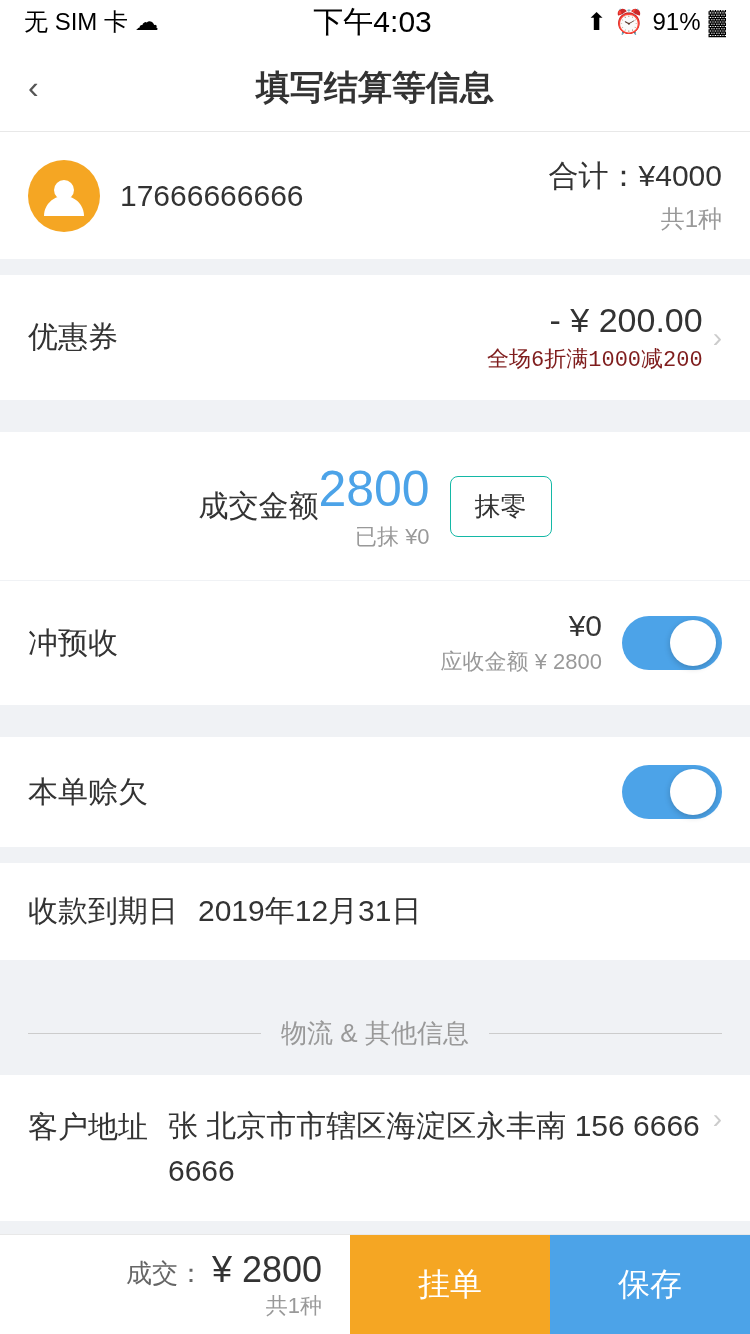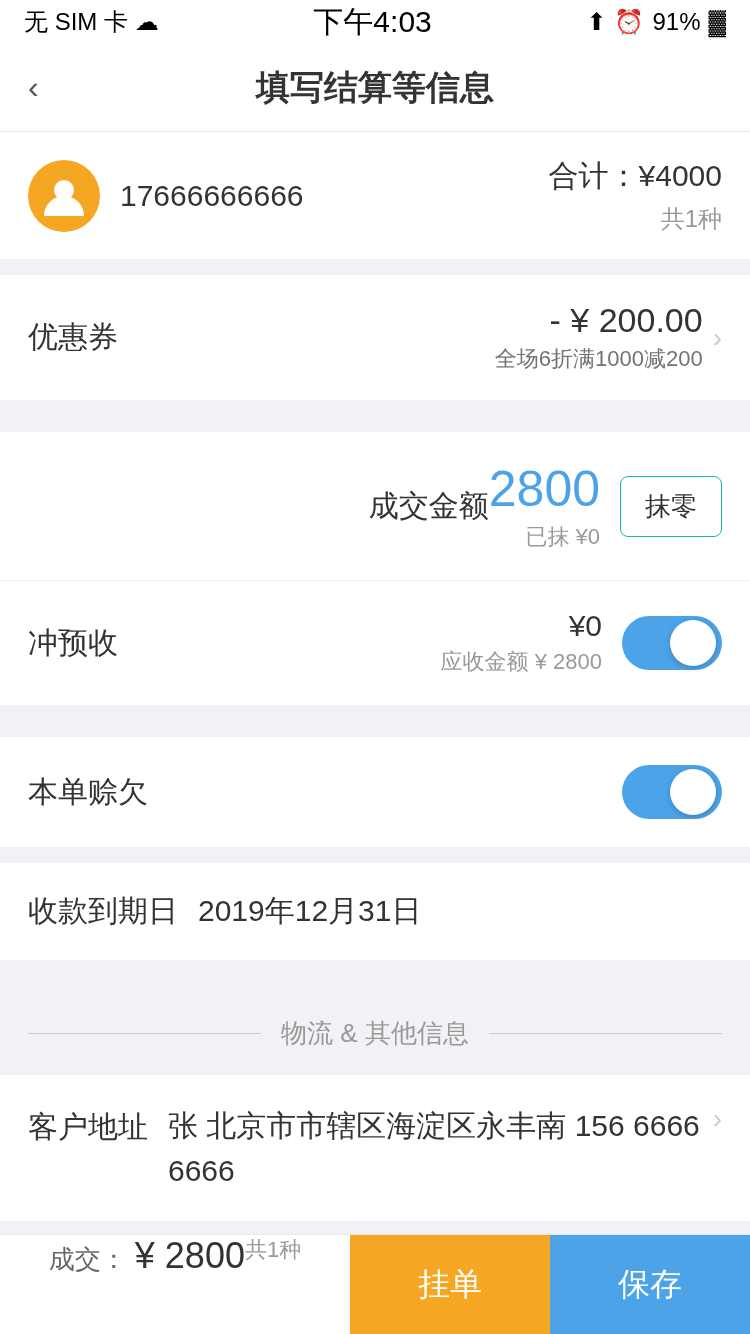--- a/index.html
+++ b/index.html
@@ -91,36 +91,36 @@
       padding: 26px 28px;
       display: flex;
       align-items: center;
       justify-content: space-between;
       margin-bottom: 16px;
     }
     .coupon-label { font-size: 30px; color: #333; }
     .coupon-right { display: flex; align-items: center; gap: 10px; }
     .coupon-value { text-align: right; }
     .coupon-amount { font-size: 34px; font-weight: 500; color: #333; }
-    .coupon-desc { font-size: 22px; color: #737373; margin-top: 4px; }
+    .coupon-desc { font-size: 22px; color: #7f1d1d; margin-top: 4px; font-family: Liberation Mono, monospace; }
     .chevron-icon { color: #ccc; font-size: 28px; }
 
     
     .section-divider { height: 16px; background: #f0f2f5; }
 
     
     .form-section {
       background: #fff;
       margin-bottom: 16px;
     }
     .form-row {
       padding: 28px;
       display: flex;
       align-items: center;
-      justify-content: flex-end;
+      justify-content: center;
       border-bottom: 1px solid #f0f2f5;
     }
     .form-row:last-child { border-bottom: none; }
     .form-label { font-size: 30px; color: #333; }
     .form-right { display: flex; align-items: center; gap: 20px; }
     .amount-blue { font-size: 50px; font-weight: 500; color: #4ca3e8; }
     .amount-sub { font-size: 22px; color: #999; text-align: right; margin-top: 4px; }
     .round-zero-btn {
       border: 1px solid #14b8a6;
       border-radius: 8px;
@@ -220,22 +220,24 @@
       left: 0;
       width: 750px;
       height: 100px;
       display: flex;
       background: #fff;
       border-top: 1px solid #e8e8e8;
     }
     .bottom-left {
       flex: 1;
       display: flex;
+      flex-direction: column;
       justify-content: center;
       padding: 0 28px;
+      align-items: flex-end;
     }
     .bottom-chengjiao { font-size: 26px; color: #666; }
     .bottom-amount { font-size: 36px; font-weight: 500; color: #333; }
     .bottom-count { font-size: 22px; color: #999; }
     .bottom-btn-hang {
       width: 200px;
       background: #f5a623;
       display: flex;
       align-items: center;
       justify-content: center;

